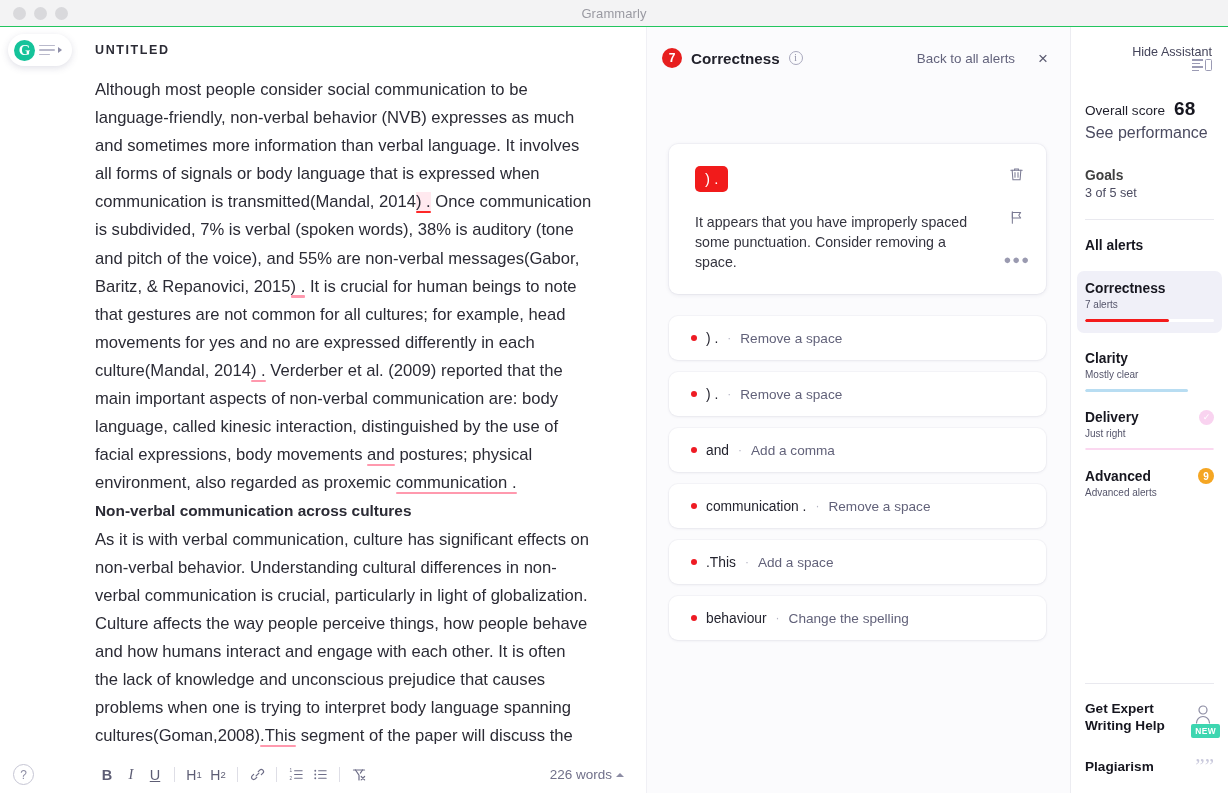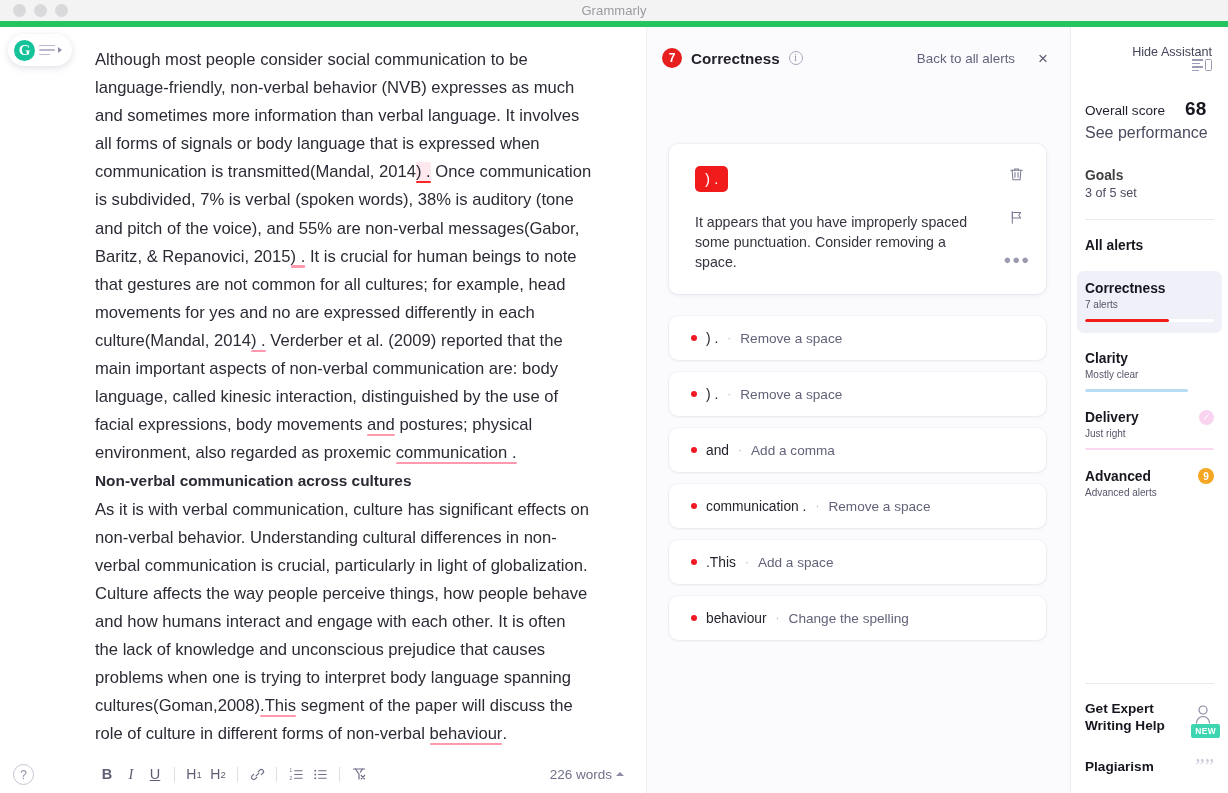--- a/index.html
+++ b/index.html
@@ -7,21 +7,21 @@
     width: 1228px; height: 793px;
     font-family: "Liberation Sans", sans-serif;
     background: #ffffff;
     overflow: hidden;
   }
 
   
   .titlebar {
     height: 27px; width: 100%;
     background: #f3f3f4;
-    border-bottom: 6px solid #22c55e;
+    border-bottom: 1px solid #22c55e;
     display: flex; align-items: center;
     position: relative;
   }
   .traffic { display: flex; gap: 8px; padding-left: 13px; }
   .dot { width: 13px; height: 13px; border-radius: 50%; background: #d9d9dc; }
   .win-title {
     position: absolute; left: 0; right: 0; text-align: center;
     font-size: 13px; color: #9a9aa2; letter-spacing: .1px;
   }
 
@@ -192,21 +192,21 @@
   .hide-assist span { font-size: 12.6px; color: #44445a; }
   .panel-icon { display: flex; align-items: center; gap: 2px; }
   .panel-lines { display: flex; flex-direction: column; gap: 2px; }
   .panel-lines i { display: block; height: 1.6px; background: #9b9bb4; }
   .panel-lines i:nth-child(1) { width: 11px; }
   .panel-lines i:nth-child(2) { width: 8px; }
   .panel-lines i:nth-child(3) { width: 11px; }
   .panel-lines i:nth-child(4) { width: 7px; }
   .panel-box { width: 7px; height: 12px; border: 1.4px solid #9b9bb4; border-radius: 1.5px; }
 
-  .score-row { display: flex; align-items: baseline; gap: 20px; margin-top: 27px; }
+  .score-row { display: flex; align-items: baseline; gap: 9px; margin-top: 27px; }
   .score-label { font-size: 13.6px; color: #1f1f2b; font-weight: 400; }
   .score-val { font-size: 19px; font-weight: 700; color: #16161f; }
   .sub-link { font-size: 16px; color: #4b4b60; margin-top: 4px; }
 
   .goals-title { font-size: 13.8px; font-weight: 700; color: #404040; margin-top: 26px; }
   .goals-sub { font-size: 12.6px; color: #4b4b60; margin-top: 3px; }
 
   .hr { height: 1px; background: #e9e9ef; margin: 19px 0 0; }
   .all-alerts { font-size: 13.8px; font-weight: 700; color: #16161f; margin-top: 18px; }
 
@@ -271,20 +271,21 @@
           <i></i>
           <i></i>
           <i></i>
         </span>
       <span class="pill-caret"></span>
     </div>
     <div class="help-btn">?</div>
   </div>
 
   <div class="editor">
+    <div class="doc-title">UNTITLED</div>
 
     <div class="doc-body">
       <p><span>Although most people consider social communication to be language-friendly, non-verbal behavior (NVB) expresses as much and sometimes more information than verbal language. It involves all forms of signals or body language that is expressed when communication is transmitted(Mandal, 2014</span><span class="err-active">) .</span><span> Once communication is subdivided, 7% is verbal (spoken words), 38% is auditory (tone and pitch of the voice), and 55% are non-verbal messages(Gabor, Baritz, &amp; Repanovici, 2015</span><span class="err">) .</span><span> It is crucial for human beings to note that gestures are not common for all cultures; for example, head movements for yes and no are expressed differently in each culture(Mandal, 2014</span><span class="err">) .</span><span> Verderber et al. (2009) reported that the main important aspects of non-verbal communication are: body language, called kinesic interaction, distinguished by the use of facial expressions, body movements </span><span class="err">and</span><span> postures; physical environment, also regarded as proxemic </span><span class="err">communication .</span></p>
 
       <p class="subhead">Non-verbal communication across cultures</p>
 
       <p><span>As it is with verbal communication, culture has significant effects on non-verbal behavior. Understanding cultural differences in non-verbal communication is crucial, particularly in light of globalization. Culture affects the way people perceive things, how people behave and how humans interact and engage with each other. It is often the lack of knowledge and unconscious prejudice that causes problems when one is trying to interpret body language spanning cultures(Goman,2008)</span><span class="err">.This</span><span> segment of the paper will discuss the role of culture in different forms of non-verbal </span><span class="err">behaviour</span><span>.</span></p>
     </div>
 
     <div class="toolbar">

